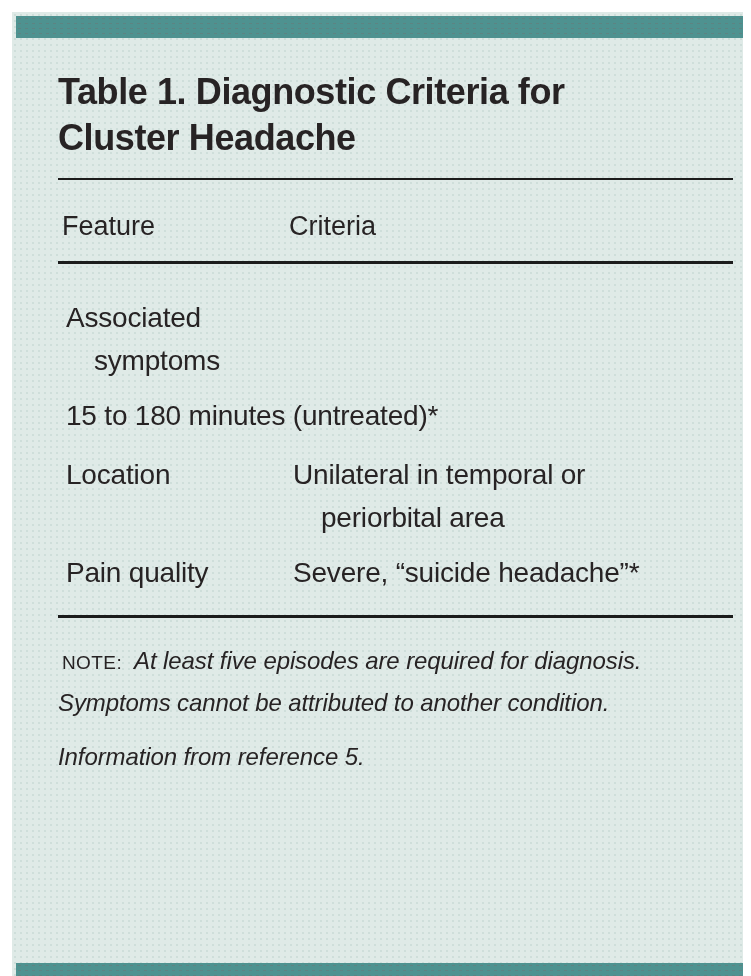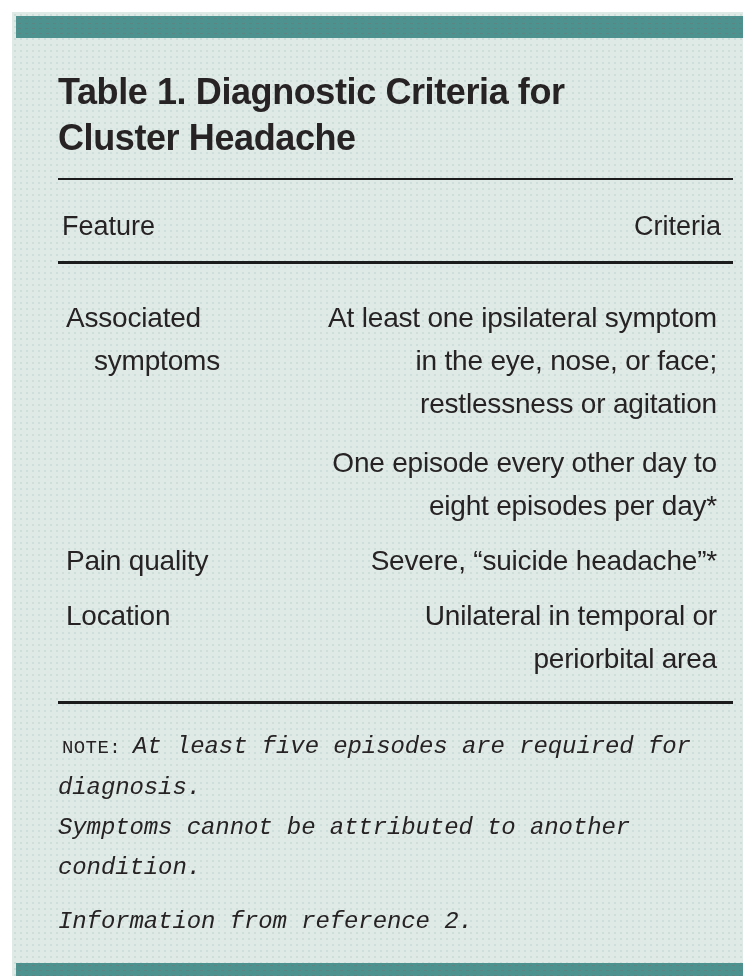--- a/index.html
+++ b/index.html
@@ -51,37 +51,36 @@
   .rule.thick{height:3px;margin-top:17px;}
   .header-row{
     display:flex;
     margin-top:25px;
     font-size:27px;
     line-height:34px;
   }
   .tbody{margin-top:28px;}
   .trow{display:flex;margin-bottom:3px;}
   .col1{flex:0 0 219px;}
-  .col2{flex:1 1 auto;text-align:right;}
+  .col2{flex:1 1 auto;}
   .cell{
     font-size:28px;
     line-height:43px;
     letter-spacing:-0.2px;
   }
   .hang{
     padding-left:28px;
     text-indent:-28px;
     white-space:pre-line;
   }
   .note,.footnote,.source{
     font-size:24px;
     line-height:40px;
     font-style:italic;
     letter-spacing:-0.1px;
-    font-family:Liberation Mono, monospace;
   }
   .note{margin-top:23px;white-space:pre-line;}
   .note-label{
     font-style:normal;
     font-size:19px;
     letter-spacing:0.4px;
     margin-right:8px;
   }
   .note-text{white-space:pre-line;}
   .footnote{margin-top:16px;white-space:pre-line;}
@@ -103,44 +102,40 @@
       <div class="col1">Feature</div>
       <div class="col2">Criteria</div>
     </div>
 
     <div class="rule med"></div>
 
     <div class="tbody">
       <div class="trow">
         <div class="col1 cell hang">Associated
 symptoms</div>
-        <div class="col2 cell hang">At least one ipsilateral symptom
-in the eye, nose, or face;
-restlessness or agitation</div>
       </div>
       <div class="trow">
+        <div class="col2 cell hang">15 to 180 minutes (untreated)*</div>
       </div>
       <div class="trow">
-        <div class="col2 cell hang">One episode every other day to
-eight episodes per day*</div>
-      </div>
-      <div class="trow">
-        <div class="col1 cell hang">Pain quality</div>
-        <div class="col2 cell hang">Severe, “suicide headache”*</div>
       </div>
       <div class="trow">
         <div class="col1 cell hang">Location</div>
         <div class="col2 cell hang">Unilateral in temporal or
 periorbital area</div>
+      </div>
+      <div class="trow">
+        <div class="col1 cell hang">Pain quality</div>
+        <div class="col2 cell hang">Severe, “suicide headache”*</div>
       </div>
     </div>
 
     <div class="rule thick"></div>
 
     <p class="note"><span class="note-label">NOTE:</span><span class="note-text">At least five episodes are required for diagnosis.
 Symptoms cannot be attributed to another condition.</span></p>
 
 
-    <p class="source">Information from reference 2.</p>
+    <p class="source">Information from reference 5.</p>
   </div>
 
   <div class="bar bottom"></div>
 </div>
 
 </body></html>

